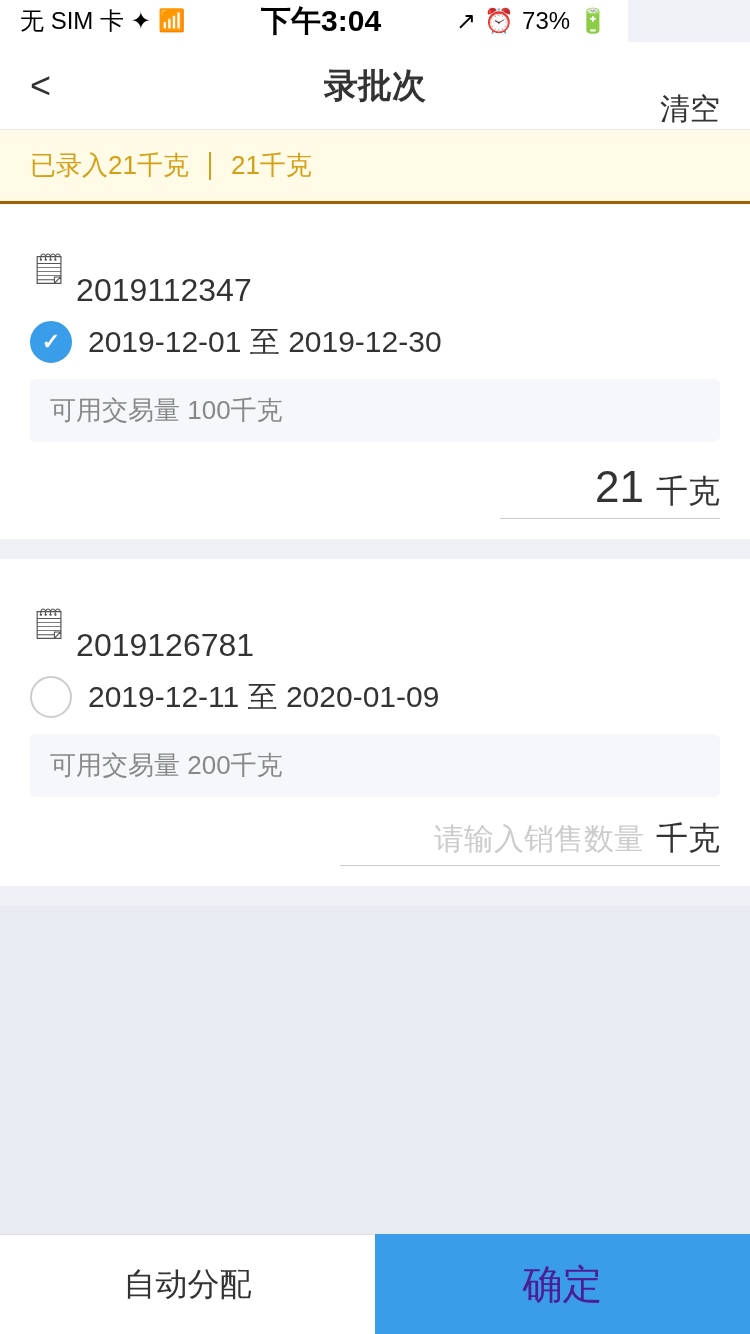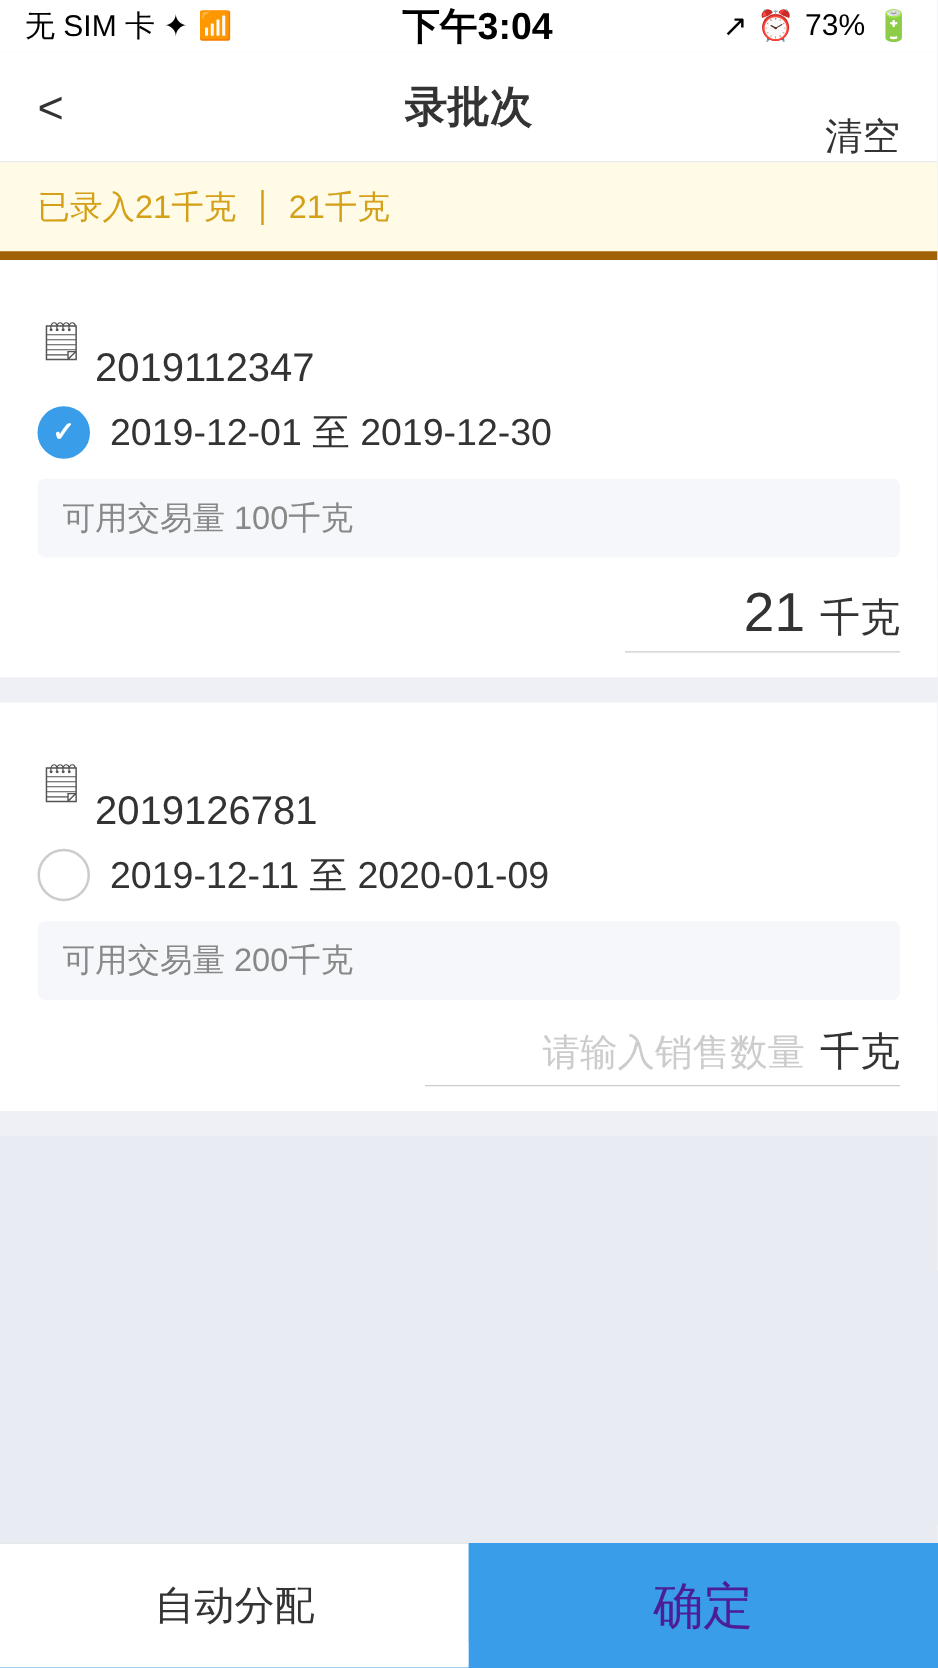--- a/index.html
+++ b/index.html
@@ -7,21 +7,21 @@
     body {
       width: 750px;
       min-height: 1334px;
       font-family: -apple-system, 'PingFang SC', 'Helvetica Neue', Arial, sans-serif;
       background: #f0f2f7;
       overflow-x: hidden;
     }
 
     
     .status-bar {
-      width: 750px;
+      width: 628px;
       height: 42px;
       background: #fff;
       display: flex;
       align-items: center;
       justify-content: space-between;
       padding: 0 20px;
       font-size: 26px;
     }
     .status-left {
       display: flex;
@@ -71,21 +71,21 @@
       margin-top: 48px;
     }
 
     
     .summary-bar {
       background: #fffbe6;
       padding: 18px 30px;
       display: flex;
       align-items: center;
       gap: 20px;
-      border-bottom: 7px solid #a16207;
+      border-bottom: 3px solid #a16207;
     }
     .summary-item {
       font-size: 26px;
       color: #d4a017;
       font-weight: 500;
     }
     .summary-divider {
       width: 2px;
       height: 28px;
       background: #d4a017;

